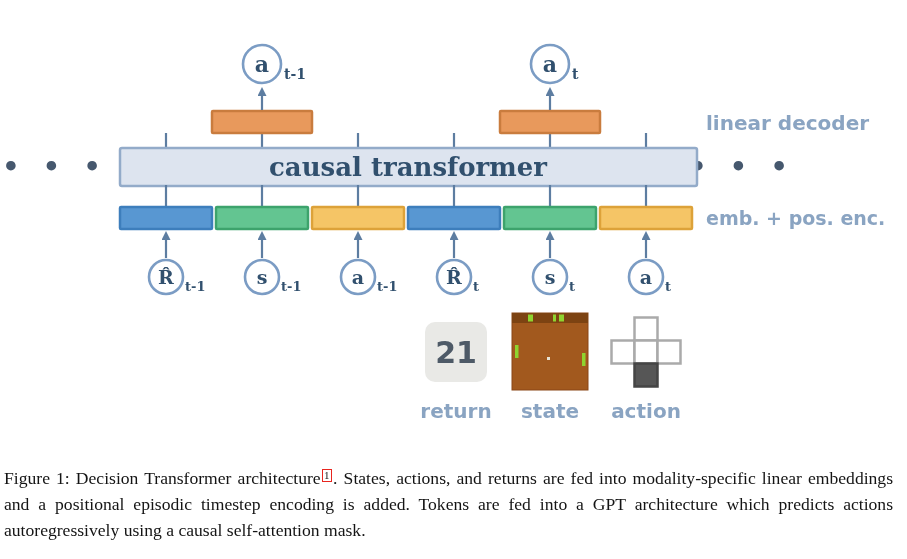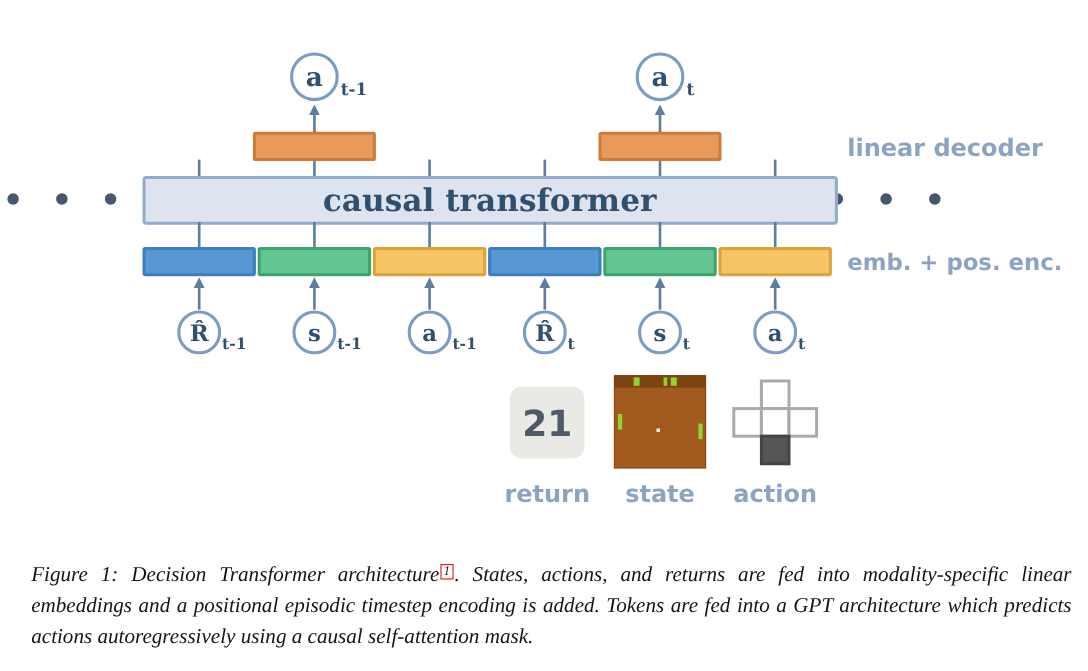--- a/index.html
+++ b/index.html
@@ -9,27 +9,26 @@
 
   
   .sym  { font-family:"DejaVu Serif","Liberation Serif",serif; font-weight:700; fill:#31506e; }
   .lbl  { font-family:"DejaVu Sans","Liberation Sans",sans-serif; font-weight:700; fill:#8aa4c2; }
   .dots { font-family:"DejaVu Sans","Liberation Sans",sans-serif; font-weight:700; fill:#46586e; letter-spacing:7px; }
   .rv   { font-family:"DejaVu Sans","Liberation Sans",sans-serif; font-weight:700; fill:#4e5a67; }
   .bartext { font-family:"DejaVu Serif","Liberation Serif",serif; font-weight:700; fill:#31506e; }
   .conn { stroke:#5d7da1; stroke-width:2.2; fill:none; }
 
   .caption {
-    margin:14px 14px 0 26px;
+    margin:14px 14px 0 4px;
     font-family:"Liberation Serif",serif;
     font-size:17.6px;
     line-height:1.47;
     color:#141414;
     text-align:justify;
-    font-style:italic;
   }
   .fnref {
     display:inline-block;
     border:1.2px solid #e8251f;
     color:#222222;
     font-size:11px;
     line-height:1;
     padding:0 1.5px;
     vertical-align:5px;
     margin:0 1px;

